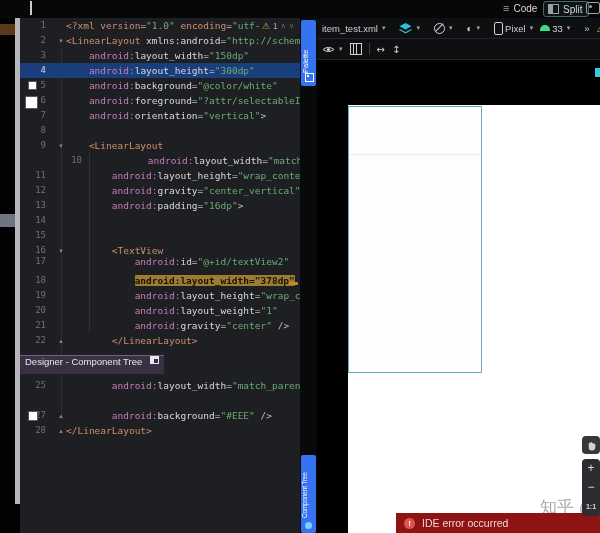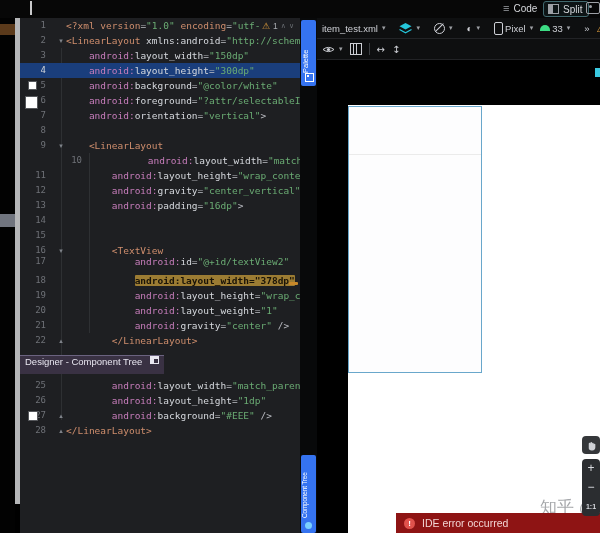--- a/index.html
+++ b/index.html
@@ -231,24 +231,20 @@
         </div>
         <div class="row" style="top: 345px;">
           <span class="num">35</span>
           <span class="fold">▾</span>
           <pre class="code"><span class="tk-pt">    </span><span class="tk-tg">&lt;View</span></pre>
         </div>
         <div class="row" style="top: 360px; padding-left: 48px;">
           <span class="num">25</span>
           <pre class="code"><span class="tk-pt">        </span><span class="tk-ns">android:</span><span class="tk-an">layout_width</span><span class="tk-pt">=</span><span class="tk-st">"match_parent"</span></pre>
         </div>
-        <div class="row" style="top: 375px;">
-          <span class="num">26</span>
-          <pre class="code"><span class="tk-pt">        </span><span class="tk-ns">android:</span><span class="tk-an">layout_height</span><span class="tk-pt">=</span><span class="tk-st">"1dp"</span></pre>
-        </div>
         <div class="row" style="top: 390px;">
           <span class="num">27</span>
           <span class="swatch" style="left: 8px; width: 8px; height: 8px;"></span>
           <span class="fold">▴</span>
           <pre class="code"><span class="tk-pt">        </span><span class="tk-ns">android:</span><span class="tk-an">background</span><span class="tk-pt">=</span><span class="tk-st">"#EEE"</span><span class="tk-pt"> /&gt;</span></pre>
         </div>
         <div class="row" style="top: 405px;">
           <span class="num">28</span>
           <span class="fold">▴</span>
           <pre class="code"><span class="tk-tg">&lt;/LinearLayout&gt;</span></pre>

